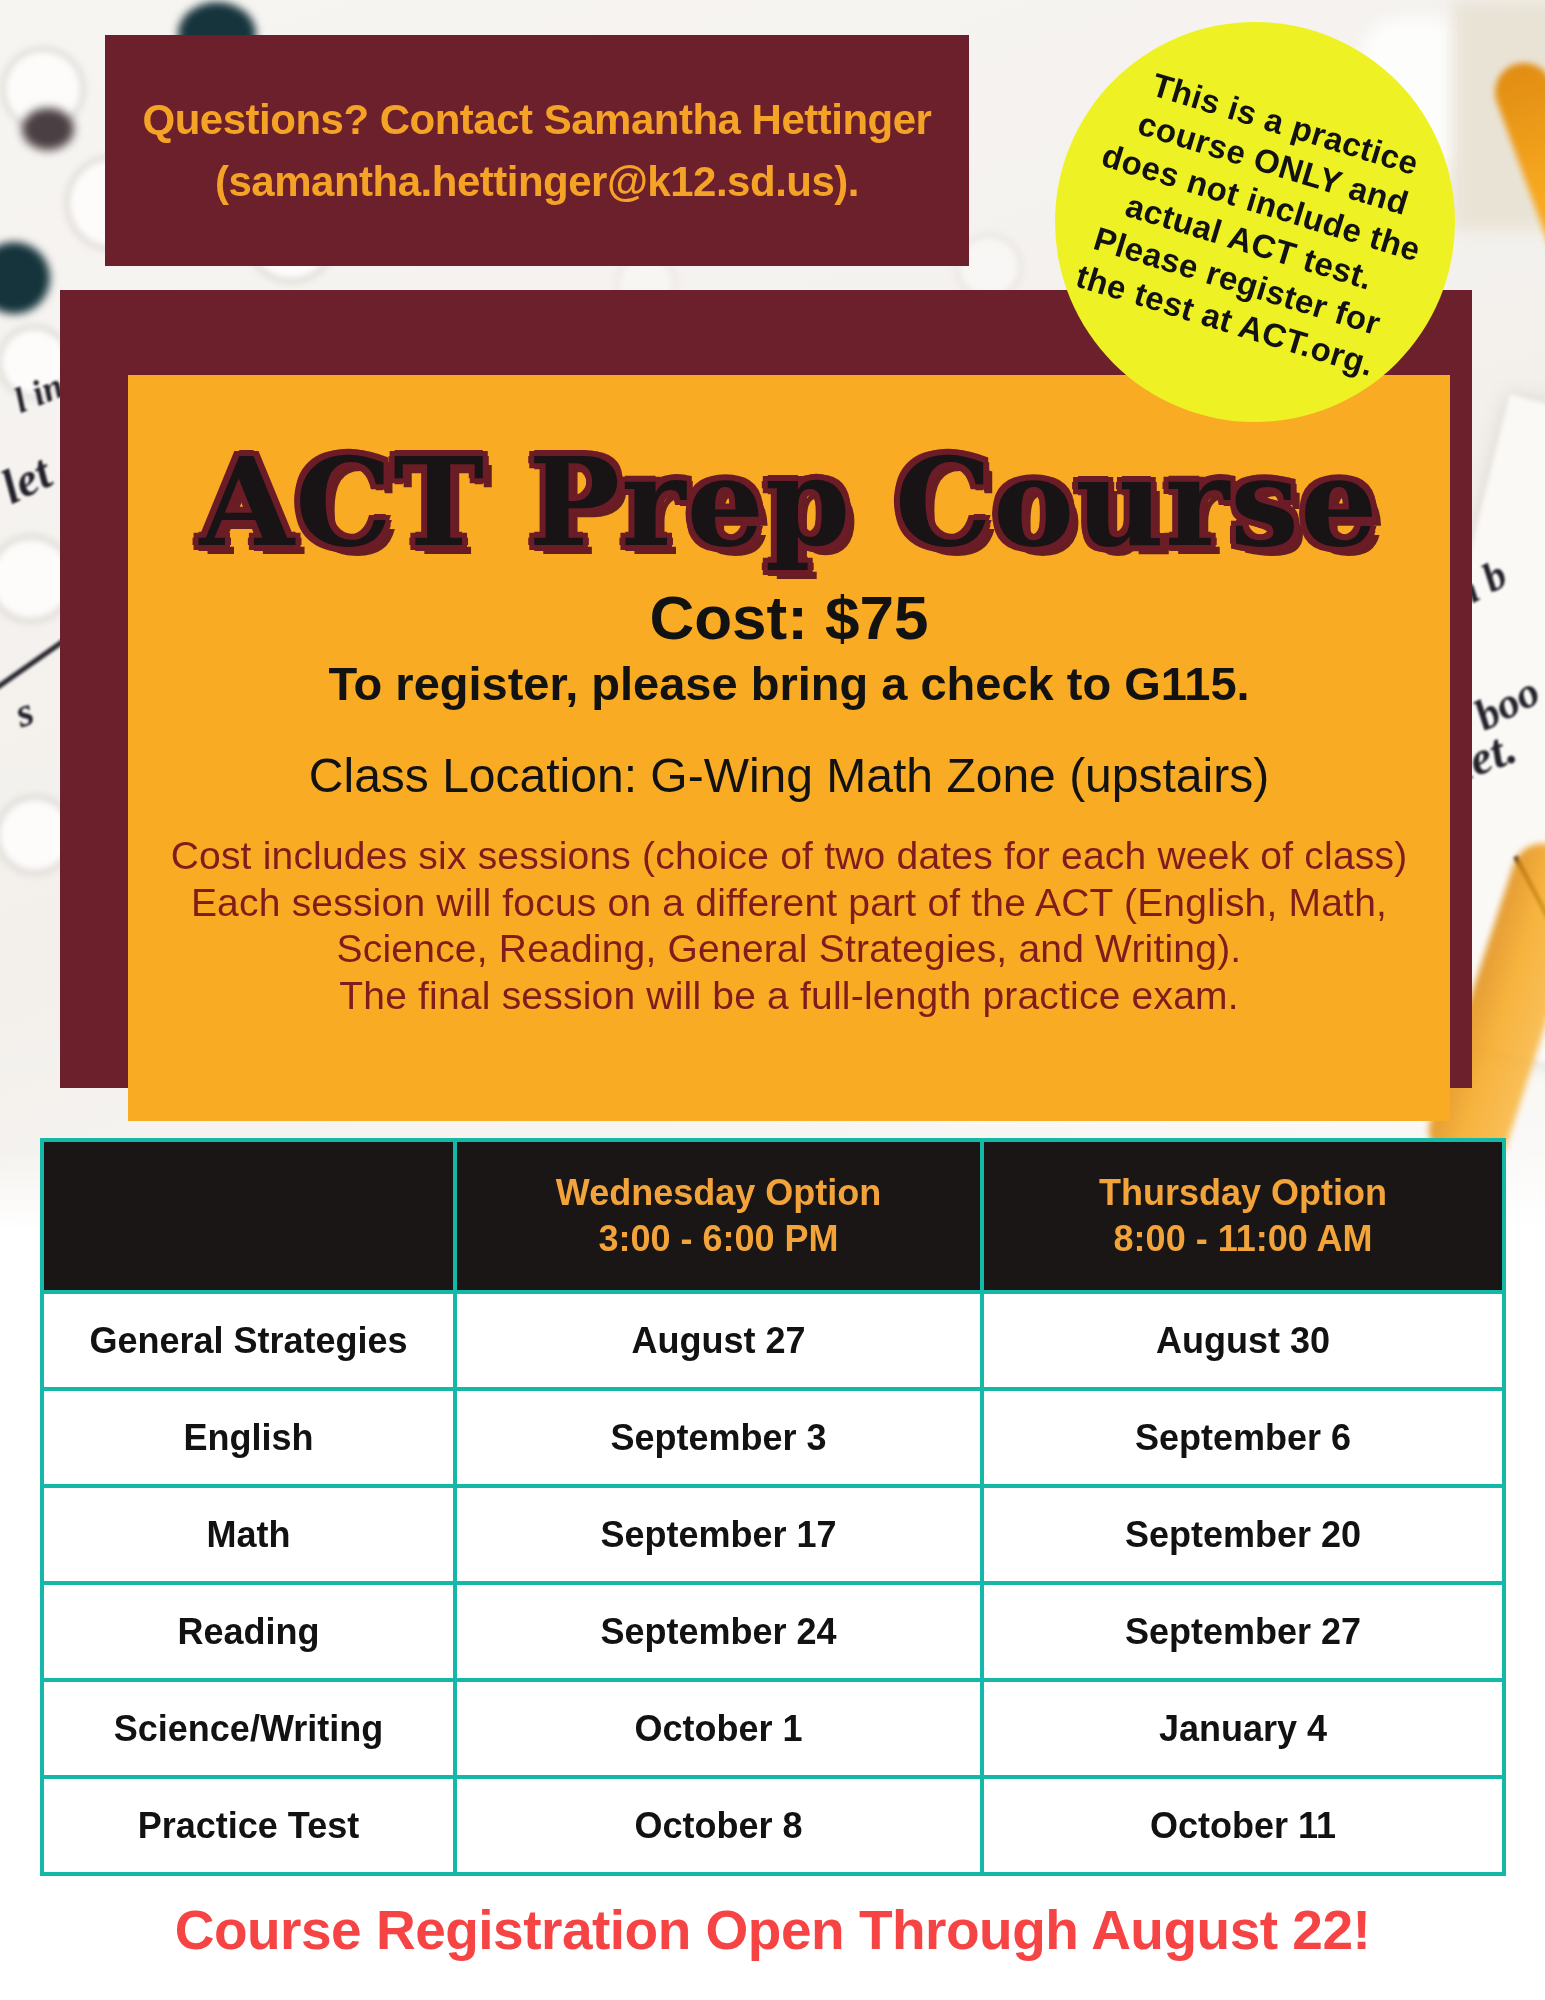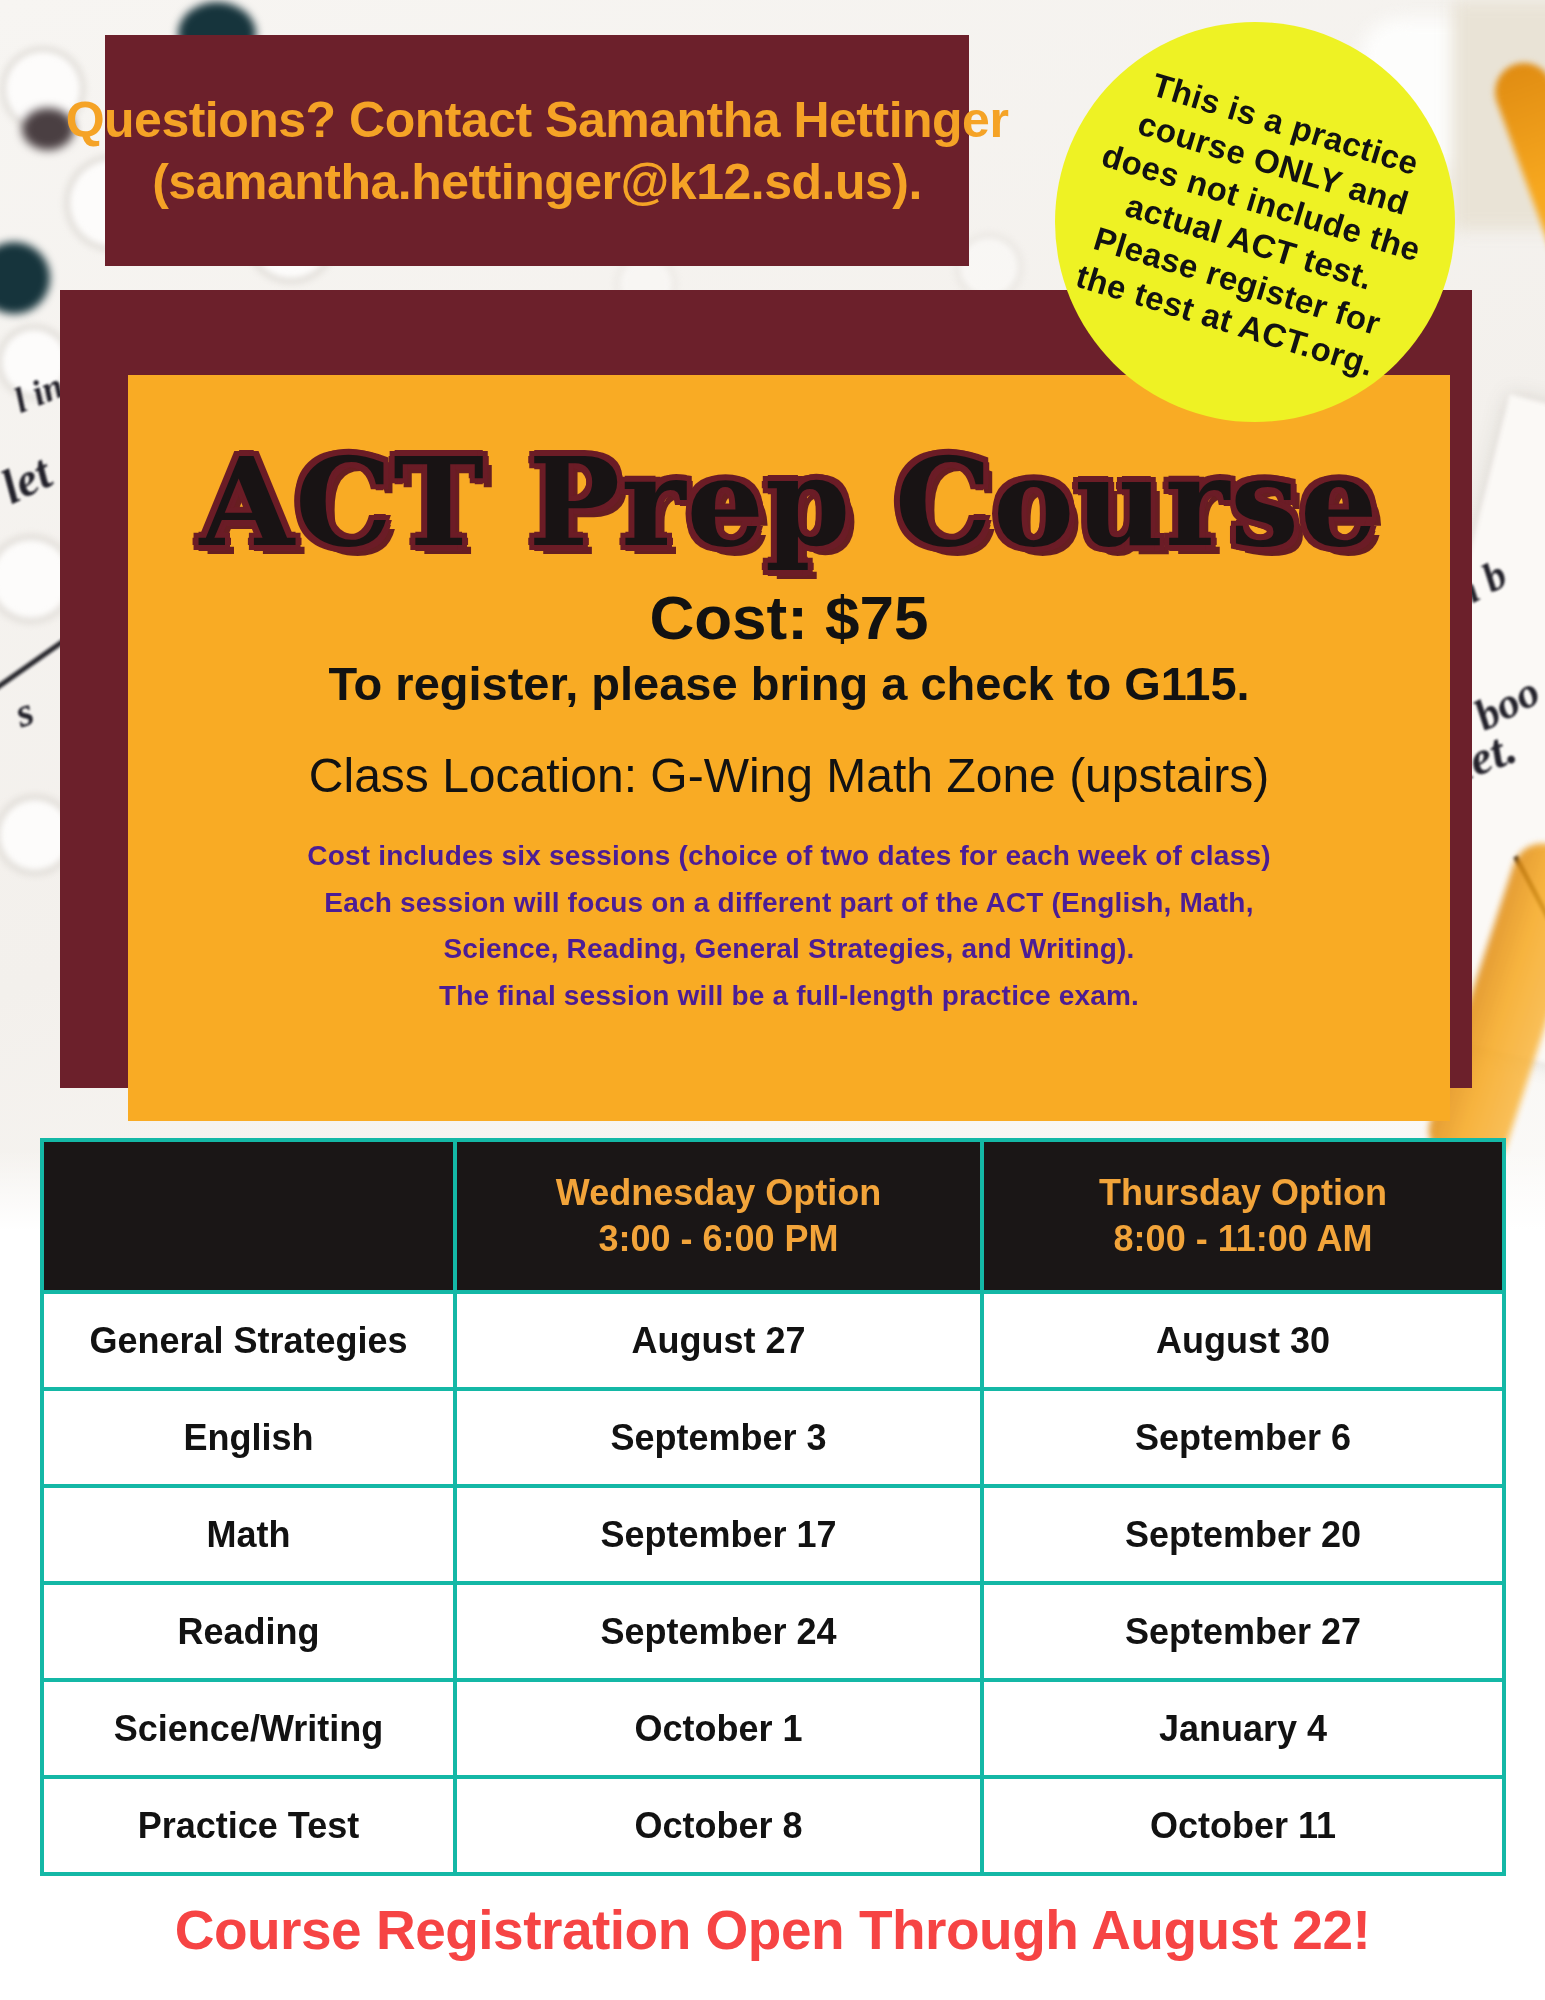--- a/index.html
+++ b/index.html
@@ -44,21 +44,21 @@
   .beige-blob { position:absolute; background:#e9e3d6; filter:blur(8px); }
   .white-blob { position:absolute; background:#fdfdfc; filter:blur(9px); border-radius:40px; }
 
   
   .contact-box {
     position:absolute; left:105px; top:35px; width:864px; height:231px;
     background:#6c202b; z-index:3;
     display:flex; flex-direction:column; justify-content:center; align-items:center;
   }
   .contact-box .line {
-    color:#f5a326; font-weight:700; font-size:50px; line-height:62px;
+    color:#f5a326; font-weight:700; font-size:42px; line-height:62px;
     letter-spacing:-0.5px; white-space:nowrap;
   }
 
   
   .badge-circle {
     position:absolute; left:1055px; top:22px; width:400px; height:400px;
     border-radius:50%; background:#eef224; z-index:6;
     display:flex; align-items:center; justify-content:center;
   }
   .badge-text {
@@ -89,21 +89,21 @@
   .flyer-cost {
     margin-top:16px; font-size:62px; line-height:70px; font-weight:700; color:#121212;
   }
   .flyer-register {
     font-size:47px; line-height:62px; font-weight:700; color:#121212;
   }
   .flyer-location {
     margin-top:30px; font-size:48px; line-height:62px; font-weight:400; color:#121212;
   }
   .flyer-details {
-    margin-top:26px; font-size:28px; line-height:46.5px; font-weight:700; color:#4c1d95;
+    margin-top:26px; font-size:39px; line-height:46.5px; font-weight:400; color:#7f1d1d;
     letter-spacing:0.2px;
   }
 
   
   .schedule {
     position:absolute; left:40px; top:1138px; width:1462px; z-index:4;
     border-collapse:collapse; table-layout:fixed; background:#ffffff;
   }
   .schedule td, .schedule th { border:4px solid #14b8a6; }
   .schedule thead th {

